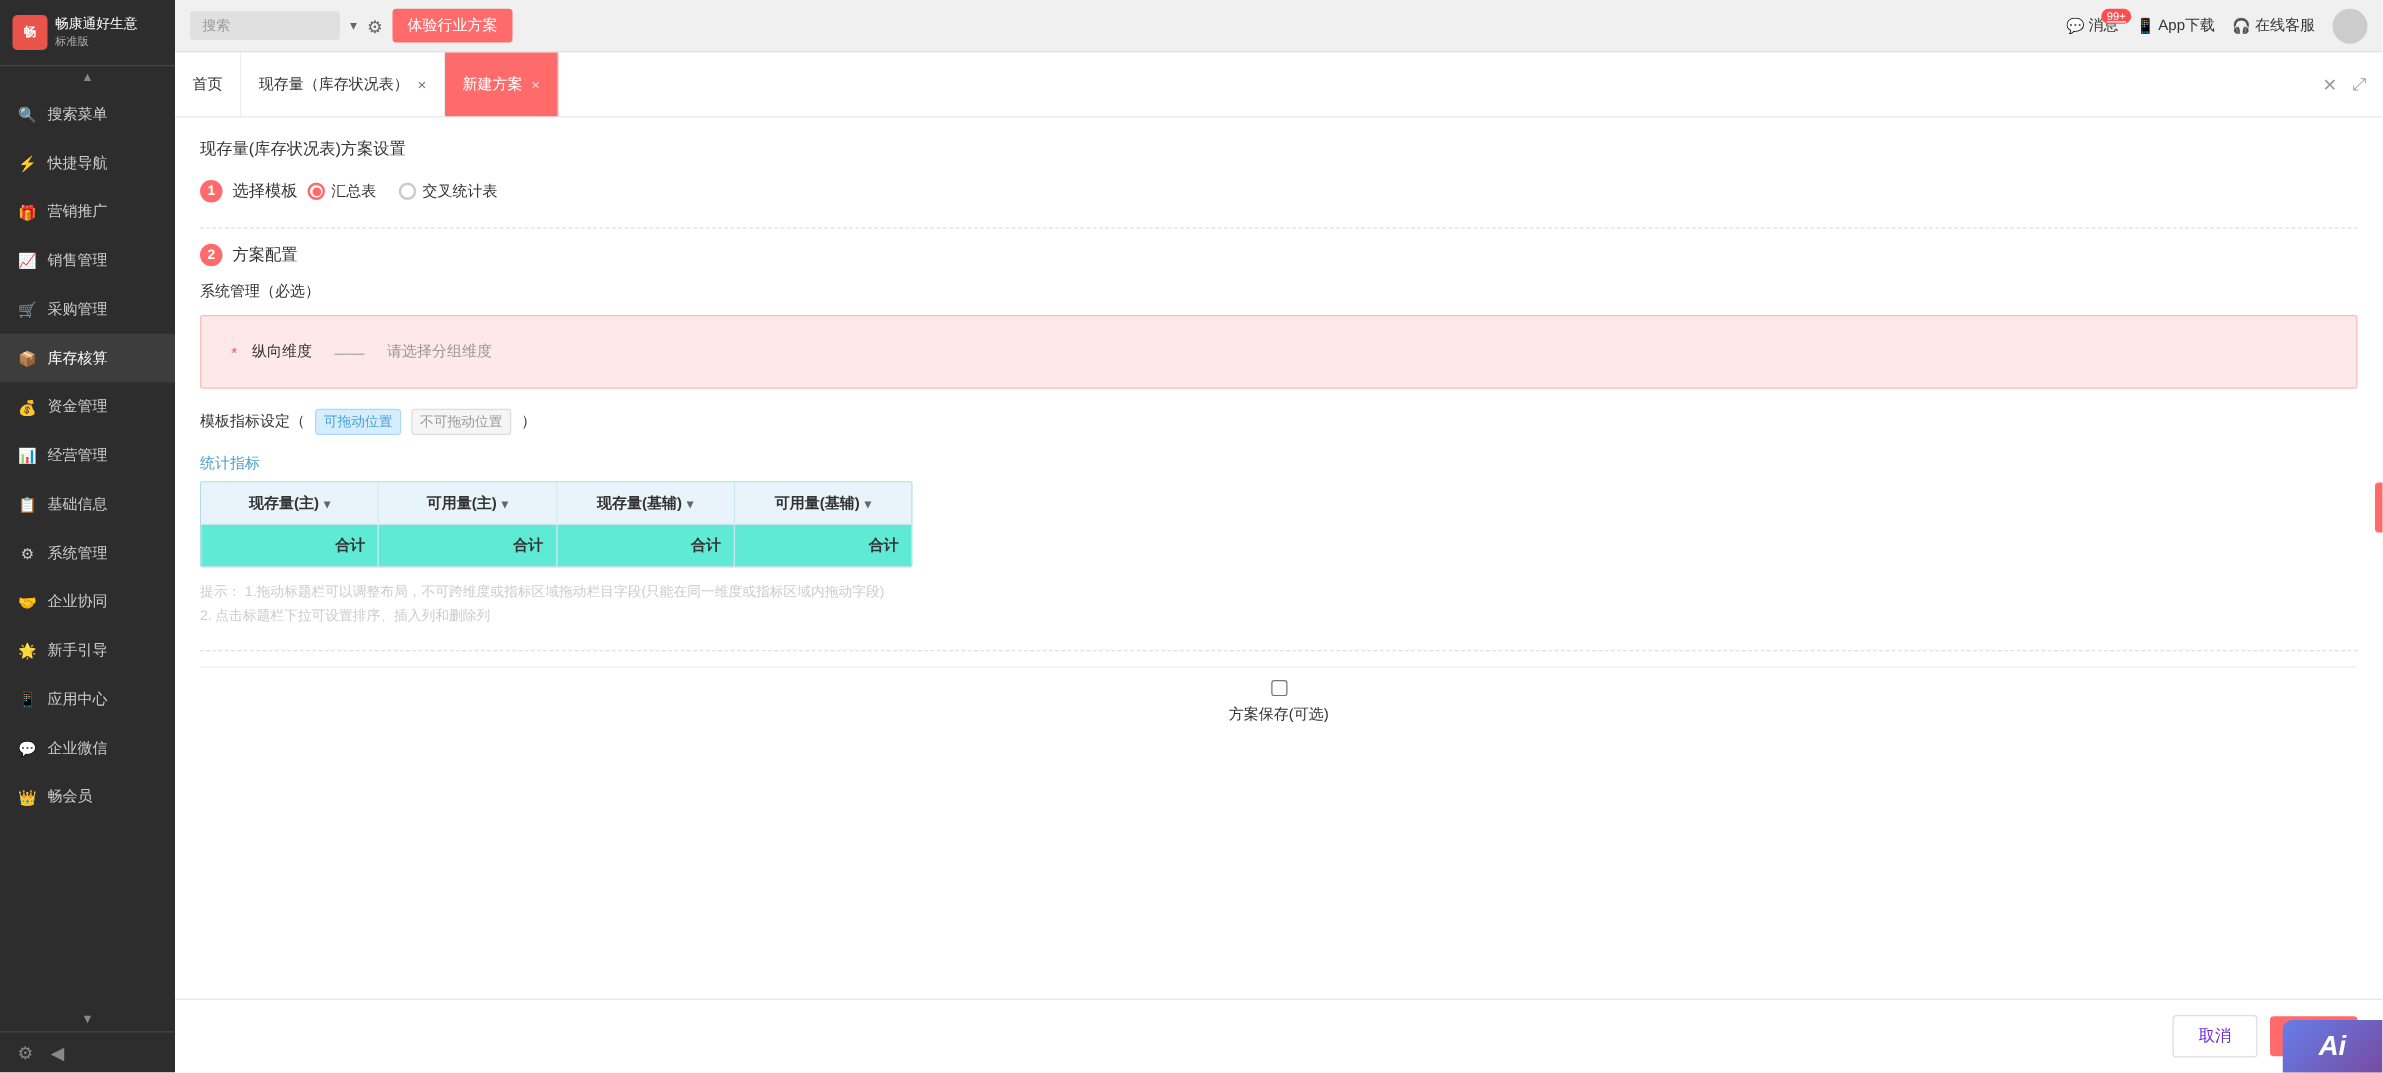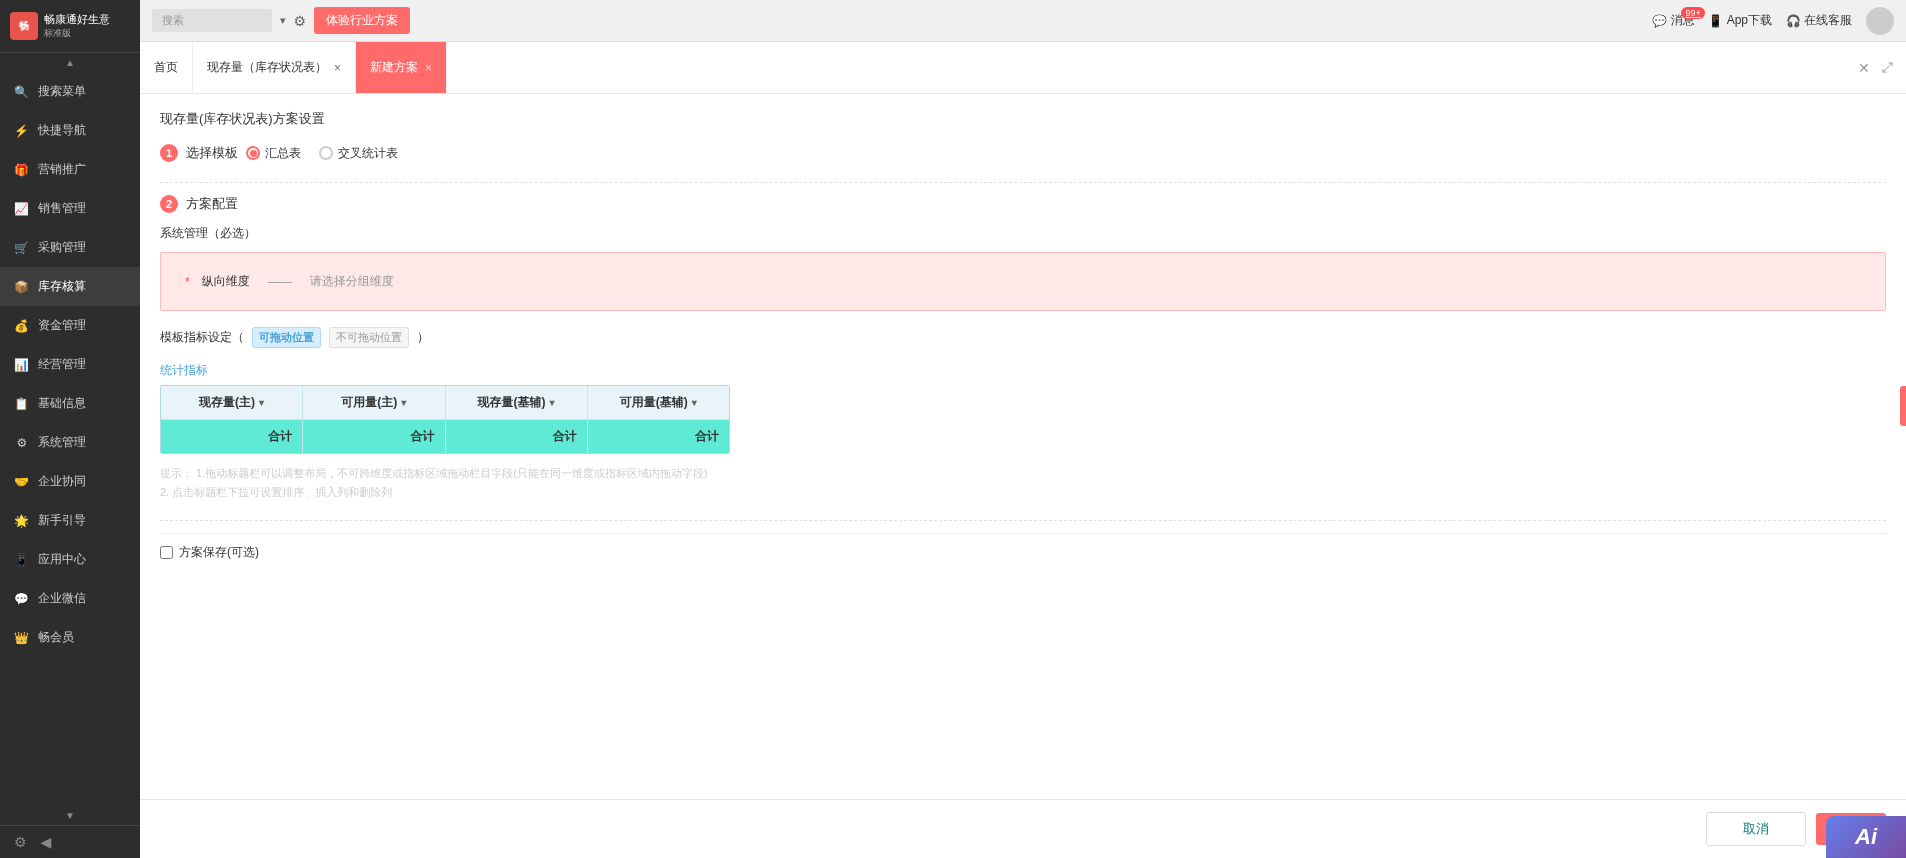--- a/index.html
+++ b/index.html
@@ -375,21 +375,20 @@
       align-items: center;
       gap: 8px;
     }
     .draggable-badge {
       background: #d4eeff;
       color: #4a9fd4;
       border: 1px solid #b0d8f5;
       border-radius: 3px;
       padding: 2px 6px;
       font-size: 11px;
-      font-weight: bold;
     }
     .not-draggable-badge {
       background: #f5f5f5;
       color: #999;
       border: 1px solid #ddd;
       border-radius: 3px;
       padding: 2px 6px;
       font-size: 11px;
     }
 
@@ -455,46 +454,47 @@
     
     .save-row {
       display: flex;
       align-items: center;
       gap: 6px;
       margin-top: 12px;
       padding-top: 10px;
       border-top: 1px solid #eee;
       font-size: 12px;
       color: #333;
+      flex-direction: column;
     }
     .save-checkbox {
       width: 13px;
       height: 13px;
       border: 1px solid #ccc;
       cursor: pointer;
     }
 
     
     .bottom-bar {
       display: flex;
       justify-content: flex-end;
       align-items: center;
       gap: 10px;
       padding: 12px 20px;
       background: white;
       border-top: 1px solid #e8e8e8;
       flex-shrink: 0;
     }
     .btn-cancel {
-      padding: 7px 36px;
+      padding: 7px 20px;
       border: 1px solid #ddd;
       background: white;
       border-radius: 3px;
       font-size: 13px;
-      color: #0f766e;
+      color: #6d28d9;
       cursor: pointer;
     }
     .btn-query {
       padding: 7px 22px;
       border: none;
       background: #ff6b6b;
       color: white;
       border-radius: 3px;
       font-size: 13px;
       cursor: pointer;

